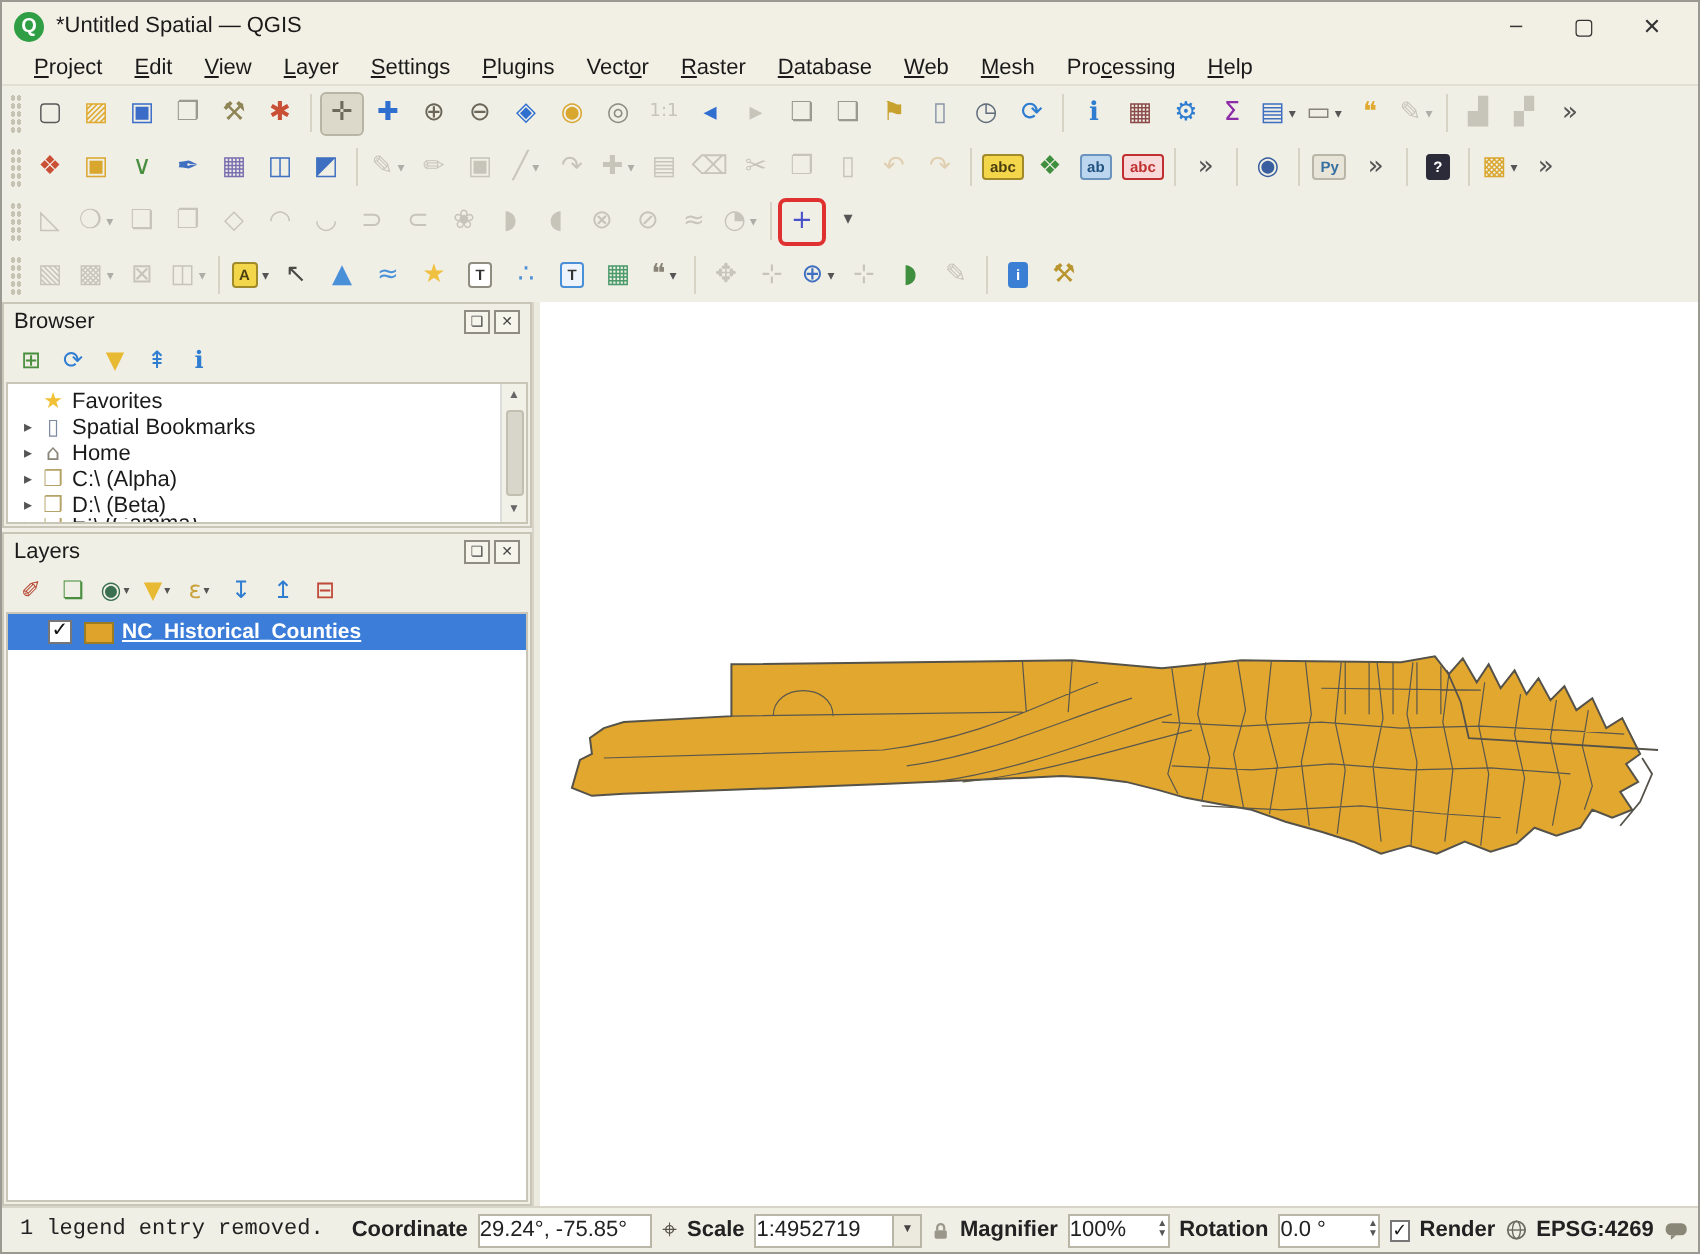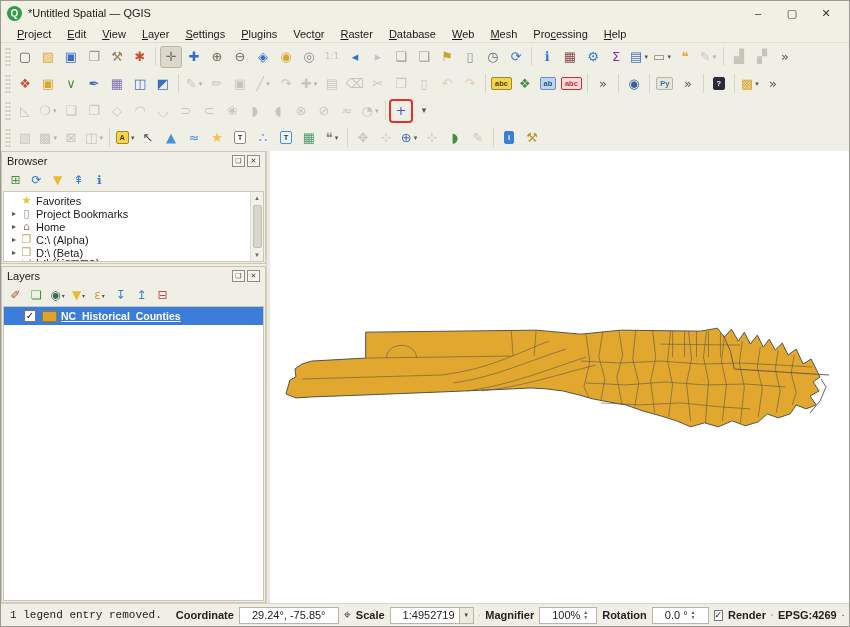--- a/index.html
+++ b/index.html
@@ -72,21 +72,21 @@
   .canvas-split { width:4px; background:#eceadf; border-left:1px solid #d8d5c8; flex:0 0 auto;}
   .map-canvas { flex:1; background:#fff; position:relative; overflow:hidden; }
   .map-svg { position:absolute; left:12px; top:166px; }
 
   
   .statusbar { height:23px; background:#f0efe6; border-top:1px solid #d8d5c8; display:flex; align-items:center;
     padding:0 5px; gap:5px; font-size:11px; flex:0 0 auto; white-space:nowrap; }
   .locate { width:150px; height:17px; background:#fff; border:1px solid #b9b6a8; border-radius:9px;
     display:flex; align-items:center; padding:0 6px; gap:4px; color:#9a978a; }
   .field { background:#fff; border:1px solid #b9b6a8; height:17px; display:flex; align-items:center;
-    padding:0 12px; font-size:11px; color:#222; }
+    padding:0 0; font-size:11px; color:#222; }
   .spin-arrows { display:flex; flex-direction:column; font-size:5px; color:#555; line-height:1; margin-left:3px; }
   .sb-label { color:#222;font-weight:bold; }
   .sb-msg { color:#222; padding:0 4px;font-family:Liberation Mono, monospace; }
   .combo-dd { width:14px; height:17px; border:1px solid #b9b6a8; border-left:none; background:#eceadf;
     display:flex; align-items:center; justify-content:center; font-size:6px; color:#444; }
   .check-box { width:11px; height:11px; background:#fff; border:1px solid #777; font-size:9px; line-height:9px; text-align:center; }
   .sb-icon { display:flex; align-items:center; }
   .spacer { flex:1; }
 </style>
 </head>
@@ -502,21 +502,21 @@
         <div class="tree-wrap">
           <div class="tree">
               <div class="tree-row">
                 <span class="tw-arrow"></span>
                 <span class="tw-icon" style="color: rgb(242, 192, 55);">★</span>
                 <span class="tw-label">Favorites</span>
               </div>
               <div class="tree-row">
                 <span class="tw-arrow">▸</span>
                 <span class="tw-icon" style="color: rgb(125, 138, 160);">▯</span>
-                <span class="tw-label">Project Bookmarks</span>
+                <span class="tw-label">Spatial Bookmarks</span>
               </div>
               <div class="tree-row">
                 <span class="tw-arrow">▸</span>
                 <span class="tw-icon" style="color: rgb(138, 133, 120);">⌂</span>
                 <span class="tw-label">Home</span>
               </div>
               <div class="tree-row">
                 <span class="tw-arrow">▸</span>
                 <span class="tw-icon" style="color: rgb(181, 163, 106);">❒</span>
                 <span class="tw-label">C:\ (Alpha)</span>

